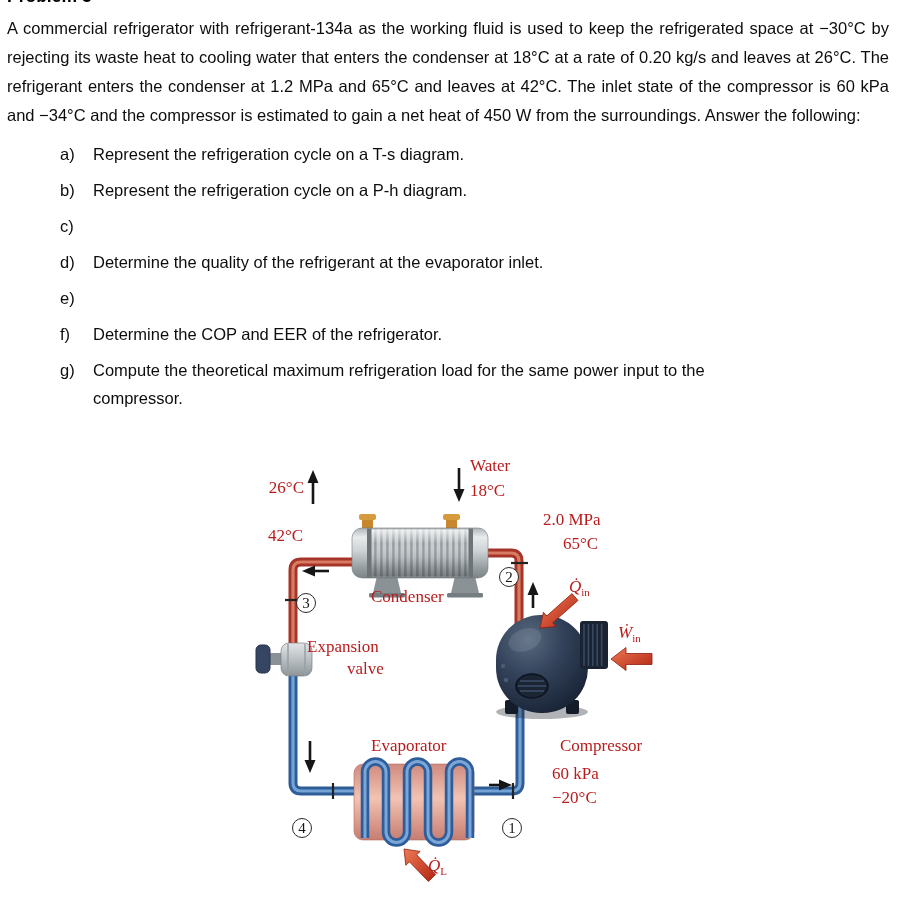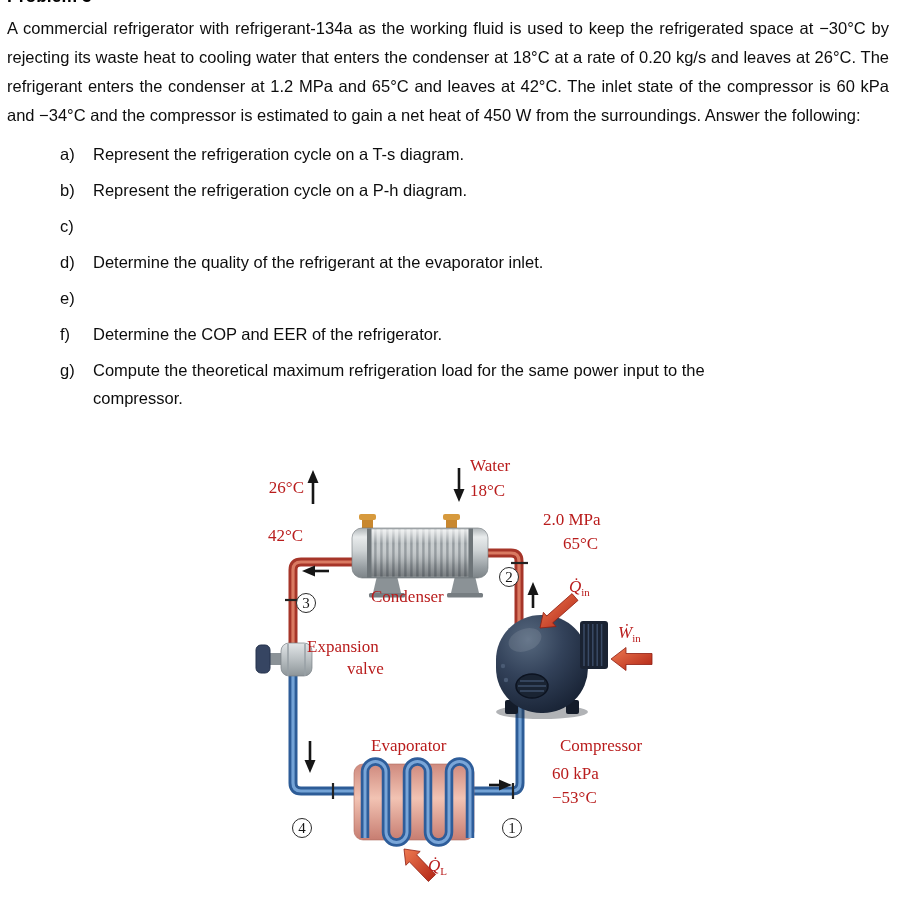--- a/index.html
+++ b/index.html
@@ -240,21 +240,21 @@
     <span class="sym">Q̇</span><span class="sub">in</span>
   </div>
   <div class="dlabel" style="left:307px; top:637px;">Expansion</div>
   <div class="dlabel" style="left:307px; top:659px;margin-left:40px;">valve</div>
   <div class="dlabel" style="left:618px; top:623px;">
     <span class="sym">Ẇ</span><span class="sub">in</span>
   </div>
   <div class="dlabel" style="left:371px; top:736px;">Evaporator</div>
   <div class="dlabel" style="left:517px; top:736px;margin-left:43px;">Compressor</div>
   <div class="dlabel" style="left:552px; top:764px;">60 kPa</div>
-  <div class="dlabel" style="left:552px; top:788px;">−53°C</div>
+  <div class="dlabel" style="left:552px; top:788px;">−20°C</div>
   <div class="dlabel" style="left:428px; top:856px;">
     <span class="sym">Q̇</span><span class="sub">L</span>
   </div>
 
   <div class="state" style="left:502px; top:818px;">1</div>
   <div class="state" style="left:499px; top:567px;">2</div>
   <div class="state" style="left:296px; top:593px;">3</div>
   <div class="state" style="left:292px; top:818px;">4</div>
 </div>
 

